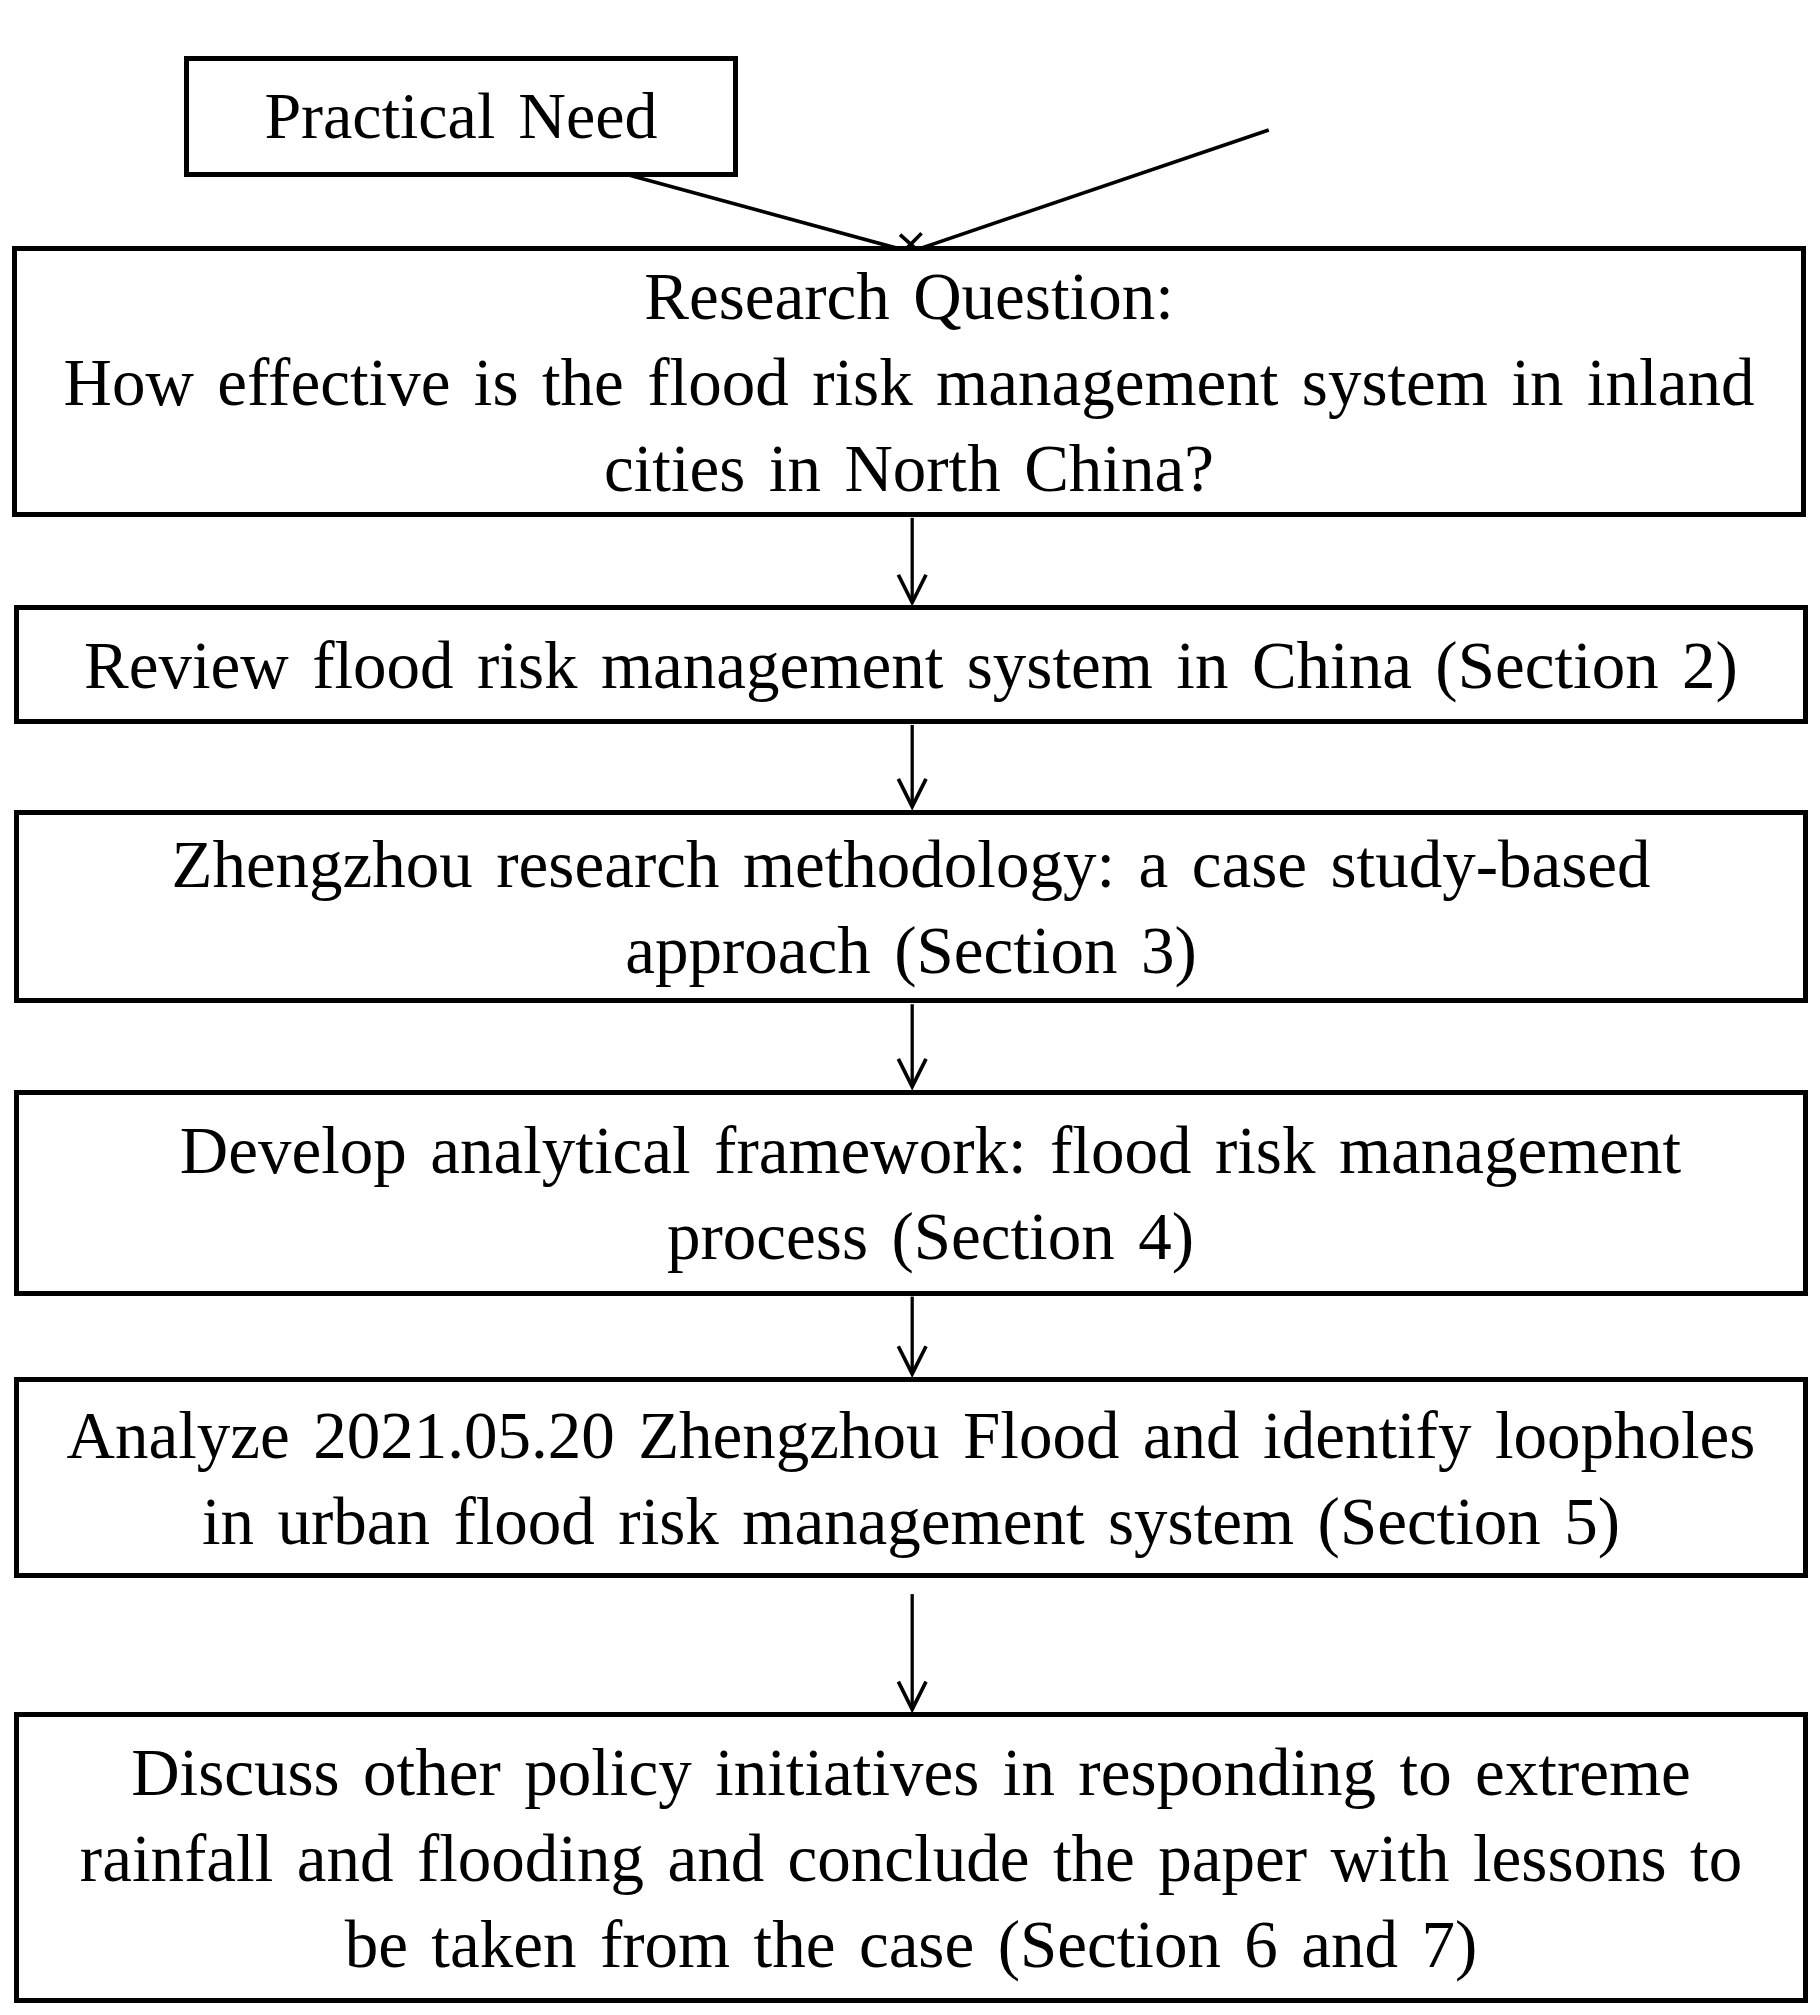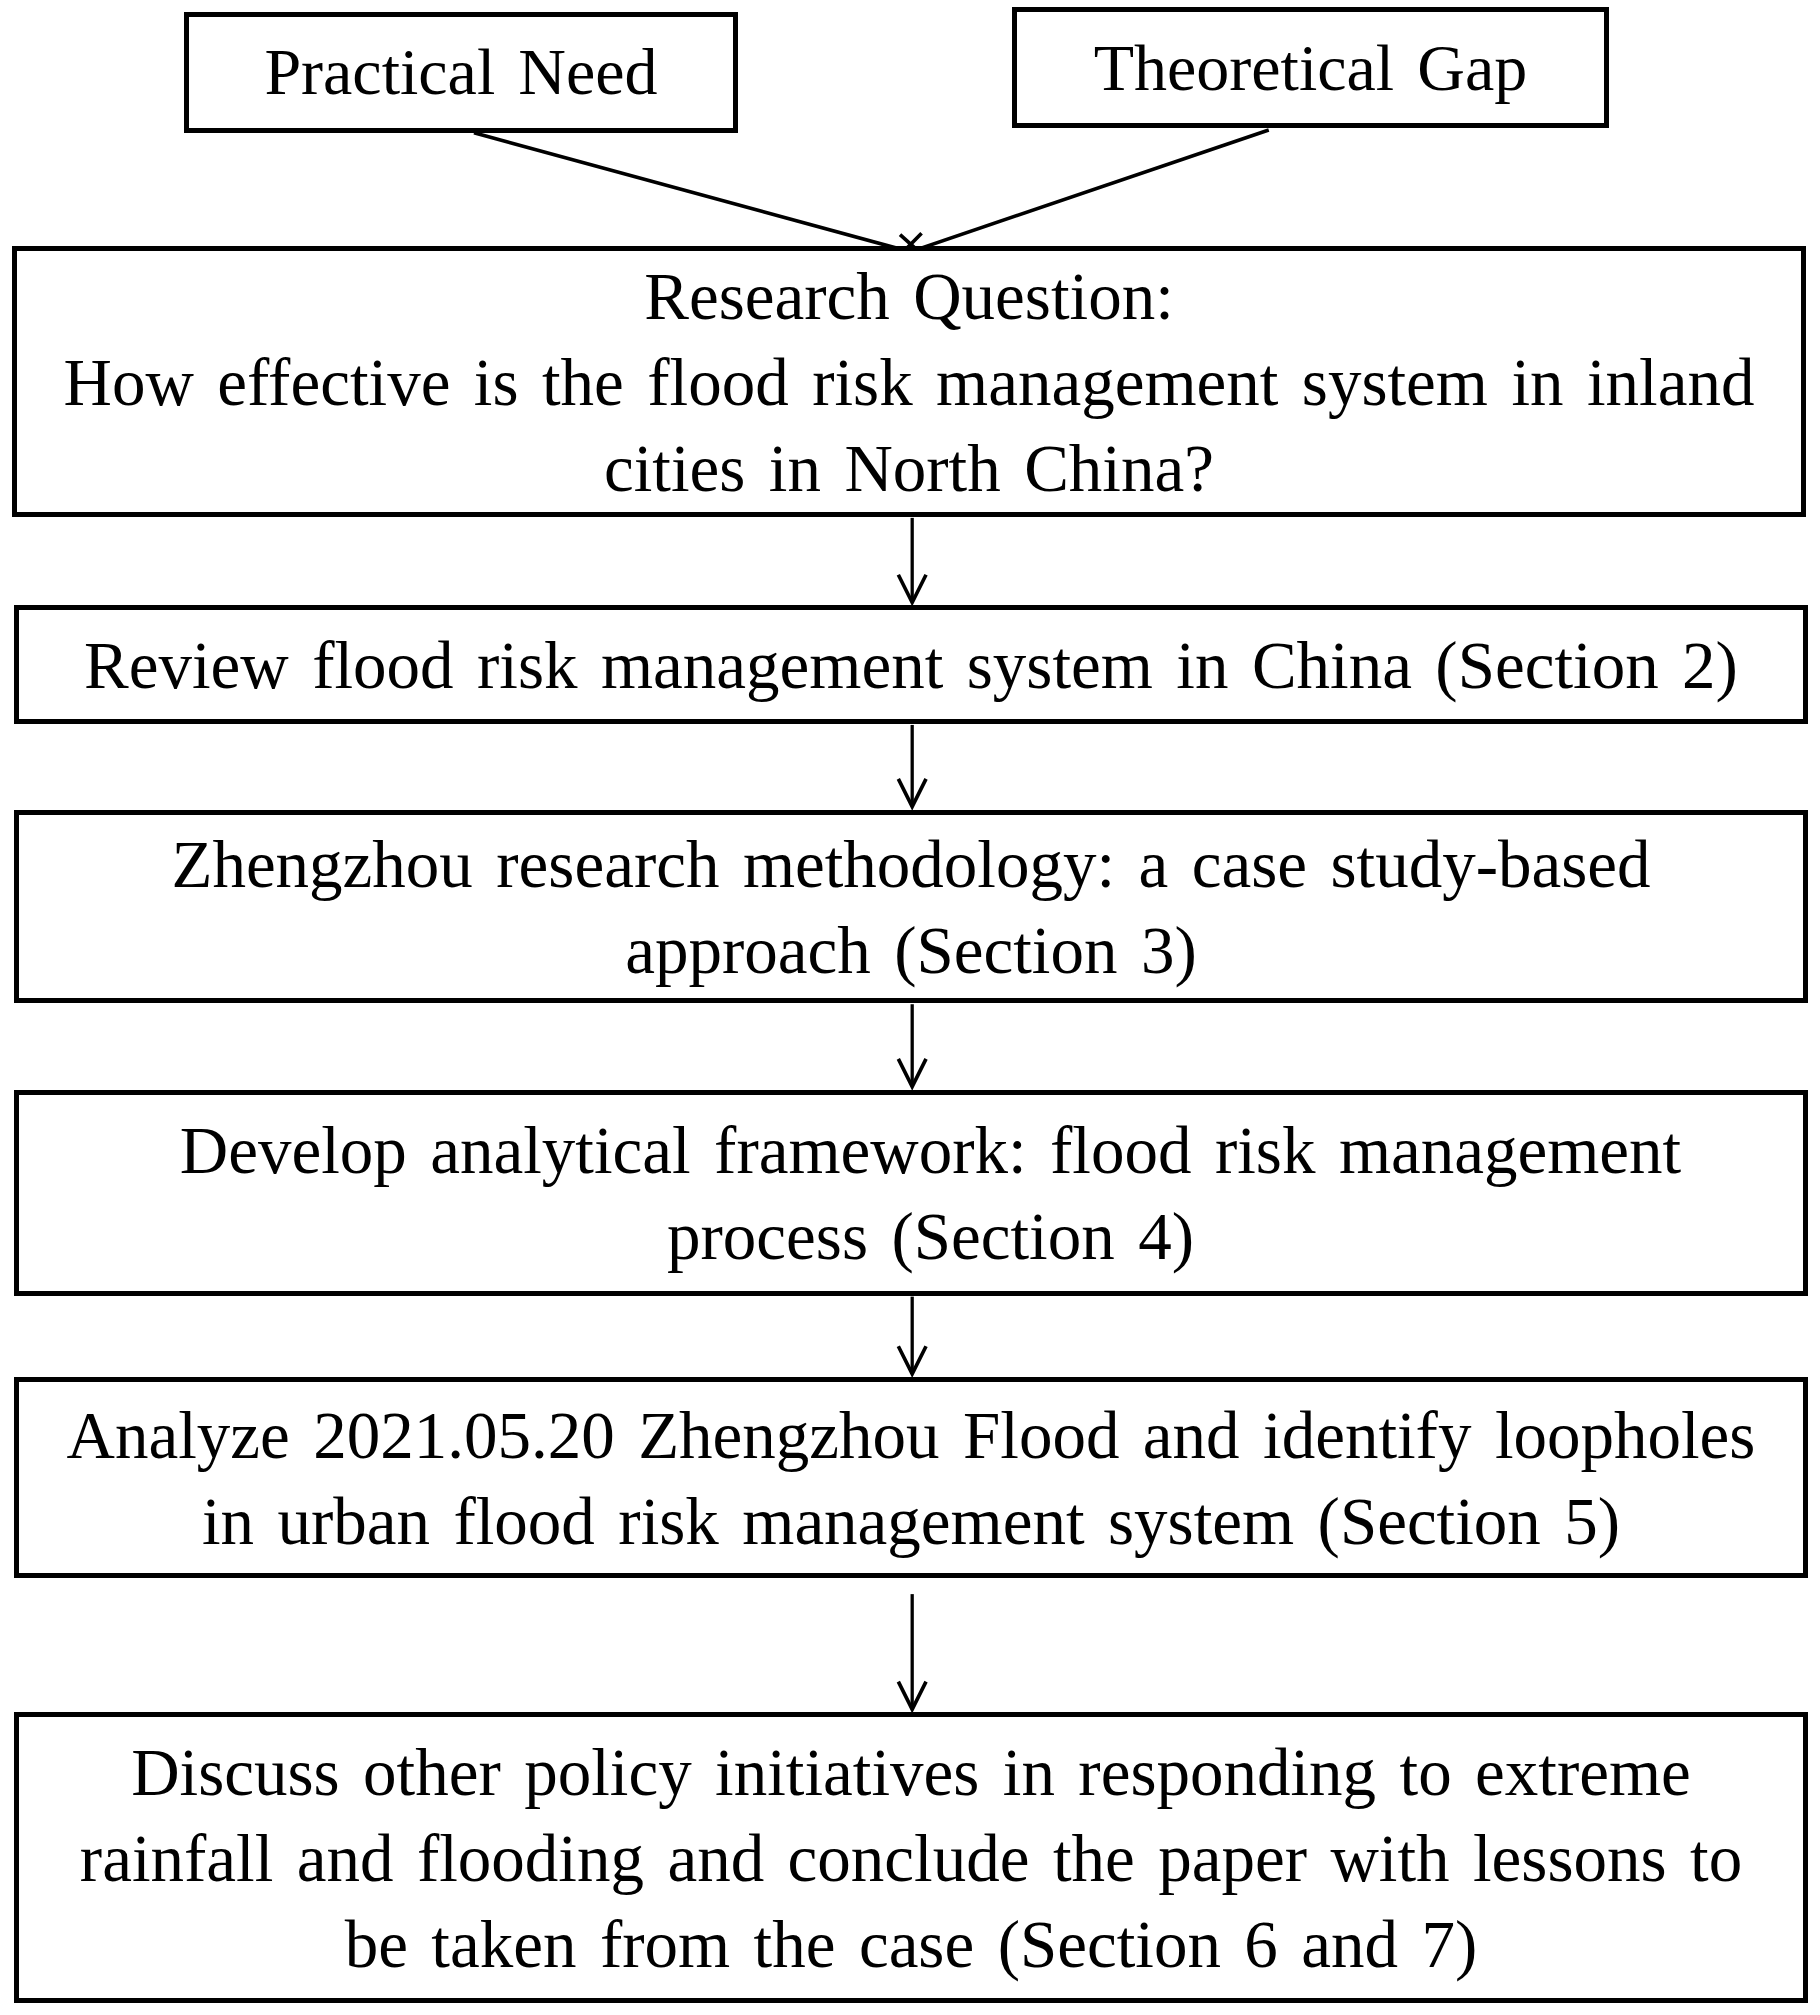--- a/index.html
+++ b/index.html
@@ -30,20 +30,21 @@
     border: 5.8px solid #000000;
     display: flex;
     flex-direction: column;
     justify-content: center;
     align-items: center;
     text-align: center;
     box-sizing: border-box;
   }
   .node.small {
     border-width: 5.1px;
+    margin-top: 44px;
   }
   .tline {
     font-size: 67px;
     line-height: 86px;
     white-space: nowrap;
     word-spacing: 0.1em;
   }
   .node.small .tline {
     font-size: 66px;
   }
@@ -66,23 +67,20 @@
     <line x1="1251" y1="994" x2="1251" y2="1106" stroke="#000000" stroke-width="4.5" marker-end="url(#openArrow)"></line>
     <line x1="1251" y1="1377" x2="1251" y2="1490" stroke="#000000" stroke-width="4.5" marker-end="url(#openArrow)"></line>
     <line x1="1251" y1="1778" x2="1251" y2="1884" stroke="#000000" stroke-width="4.5" marker-end="url(#openArrow)"></line>
     <line x1="1251" y1="2186" x2="1251" y2="2344" stroke="#000000" stroke-width="4.5" marker-end="url(#openArrow)"></line>
   </svg>
 
   <div class="node small" style="left:184px; top:11.7px; width:554px; height:121px;">
     <div class="tline">Practical Need</div>
   </div>
 
-  <div class="node small" style="left:1012px; top:7.3px; width:597px; height:121px;">
-    <div class="tline">Theoretical Gap</div>
-  </div>
 
   <div class="node" style="left:12px; top:246px; width:1794px; height:271px;">
     <div class="tline">Research Question:</div>
     <div class="tline">How effective is the flood risk management system in inland</div>
     <div class="tline">cities in North China?</div>
   </div>
 
   <div class="node" style="left:14px; top:605px; width:1794px; height:119px;text-align:center;">
     <div class="tline">Review flood risk management system in China (Section 2)</div>
   </div>

